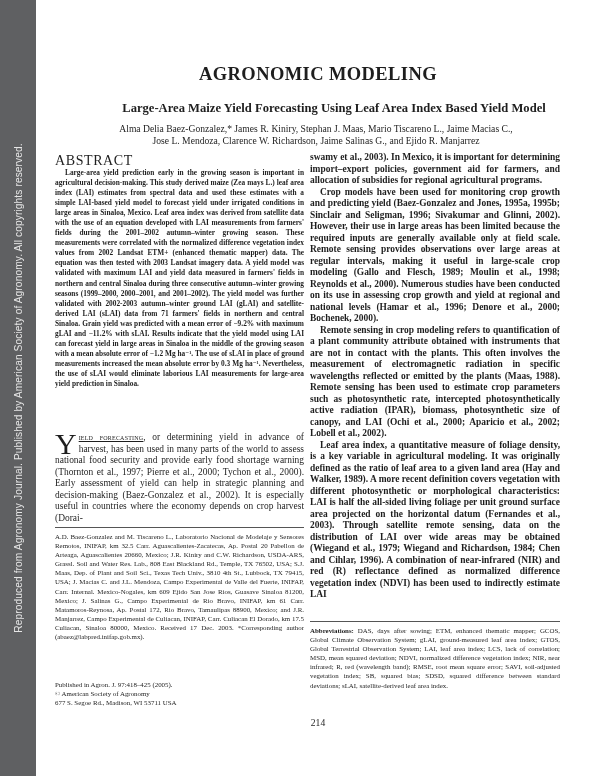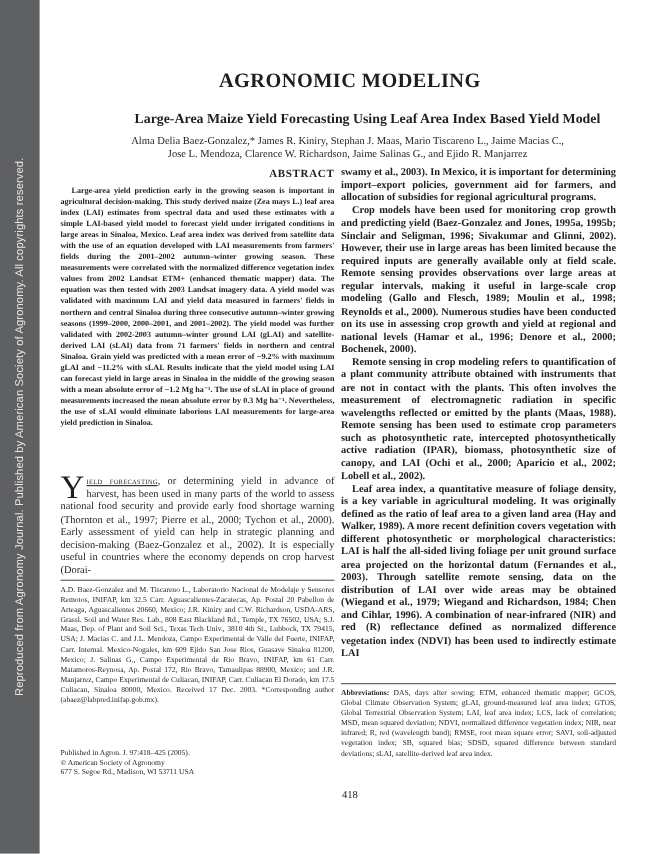--- a/index.html
+++ b/index.html
@@ -28,21 +28,21 @@
     text-align: center; font-weight: bold; font-size: 12.6px; margin-left: 32px;
   }
   .authors {
     position: absolute; left: 72px; right: 40px; top: 123px;
     text-align: center; font-size: 9.6px; line-height: 11.5px;
   }
   .col-left { position: absolute; left: 55px; width: 249px; }
   .col-right { position: absolute; left: 310px; width: 250px; }
   .abstract-head {
     position: absolute; left: 55px; width: 249px; top: 153px;
-    text-align: right; font-weight: bold; font-size: 10px; letter-spacing: 0.6px;
+    text-align: left; font-weight: normal; font-size: 14px; letter-spacing: 0.6px;
   }
   .abstract-body {
     top: 168px; font-weight: bold; font-size: 7.35px; line-height: 10.05px;
     text-align: justify; text-indent: 10px;
   }
   .intro {
     top: 432px; font-size: 9.45px; line-height: 11.55px; text-align: justify;
   }
   .dropcap {
     float: left; font-size: 30px; line-height: 22px; margin: 1px 2px 0 0;
@@ -105,13 +105,13 @@
   <p>Crop models have been used for monitoring crop growth and predicting yield (Baez-Gonzalez and Jones, 1995a, 1995b; Sinclair and Seligman, 1996; Sivakumar and Glinni, 2002). However, their use in large areas has been limited because the required inputs are generally available only at field scale. Remote sensing provides observations over large areas at regular intervals, making it useful in large-scale crop modeling (Gallo and Flesch, 1989; Moulin et al., 1998; Reynolds et al., 2000). Numerous studies have been conducted on its use in assessing crop growth and yield at regional and national levels (Hamar et al., 1996; Denore et al., 2000; Bochenek, 2000).</p>
   <p>Remote sensing in crop modeling refers to quantification of a plant community attribute obtained with instruments that are not in contact with the plants. This often involves the measurement of electromagnetic radiation in specific wavelengths reflected or emitted by the plants (Maas, 1988). Remote sensing has been used to estimate crop parameters such as photosynthetic rate, intercepted photosynthetically active radiation (IPAR), biomass, photosynthetic size of canopy, and LAI (Ochi et al., 2000; Aparicio et al., 2002; Lobell et al., 2002).</p>
   <p>Leaf area index, a quantitative measure of foliage density, is a key variable in agricultural modeling. It was originally defined as the ratio of leaf area to a given land area (Hay and Walker, 1989). A more recent definition covers vegetation with different photosynthetic or morphological characteristics: LAI is half the all-sided living foliage per unit ground surface area projected on the horizontal datum (Fernandes et al., 2003). Through satellite remote sensing, data on the distribution of LAI over wide areas may be obtained (Wiegand et al., 1979; Wiegand and Richardson, 1984; Chen and Cihlar, 1996). A combination of near-infrared (NIR) and red (R) reflectance defined as normalized difference vegetation index (NDVI) has been used to indirectly estimate LAI</p>
 </div>
 
 <div class="rule-right"></div>
 <div class="col-right abbrev">
   <b>Abbreviations:</b><span> DAS, days after sowing; ETM, enhanced thematic mapper; GCOS, Global Climate Observation System; gLAI, ground-measured leaf area index; GTOS, Global Terrestrial Observation System; LAI, leaf area index; LCS, lack of correlation; MSD, mean squared deviation; NDVI, normalized difference vegetation index; NIR, near infrared; R, red (wavelength band); RMSE, root mean square error; SAVI, soil-adjusted vegetation index; SB, squared bias; SDSD, squared difference between standard deviations; sLAI, satellite-derived leaf area index.</span>
 </div>
 
-<div class="page-number">418</div>
+<div class="page-number">214</div>
 
 </body></html>

